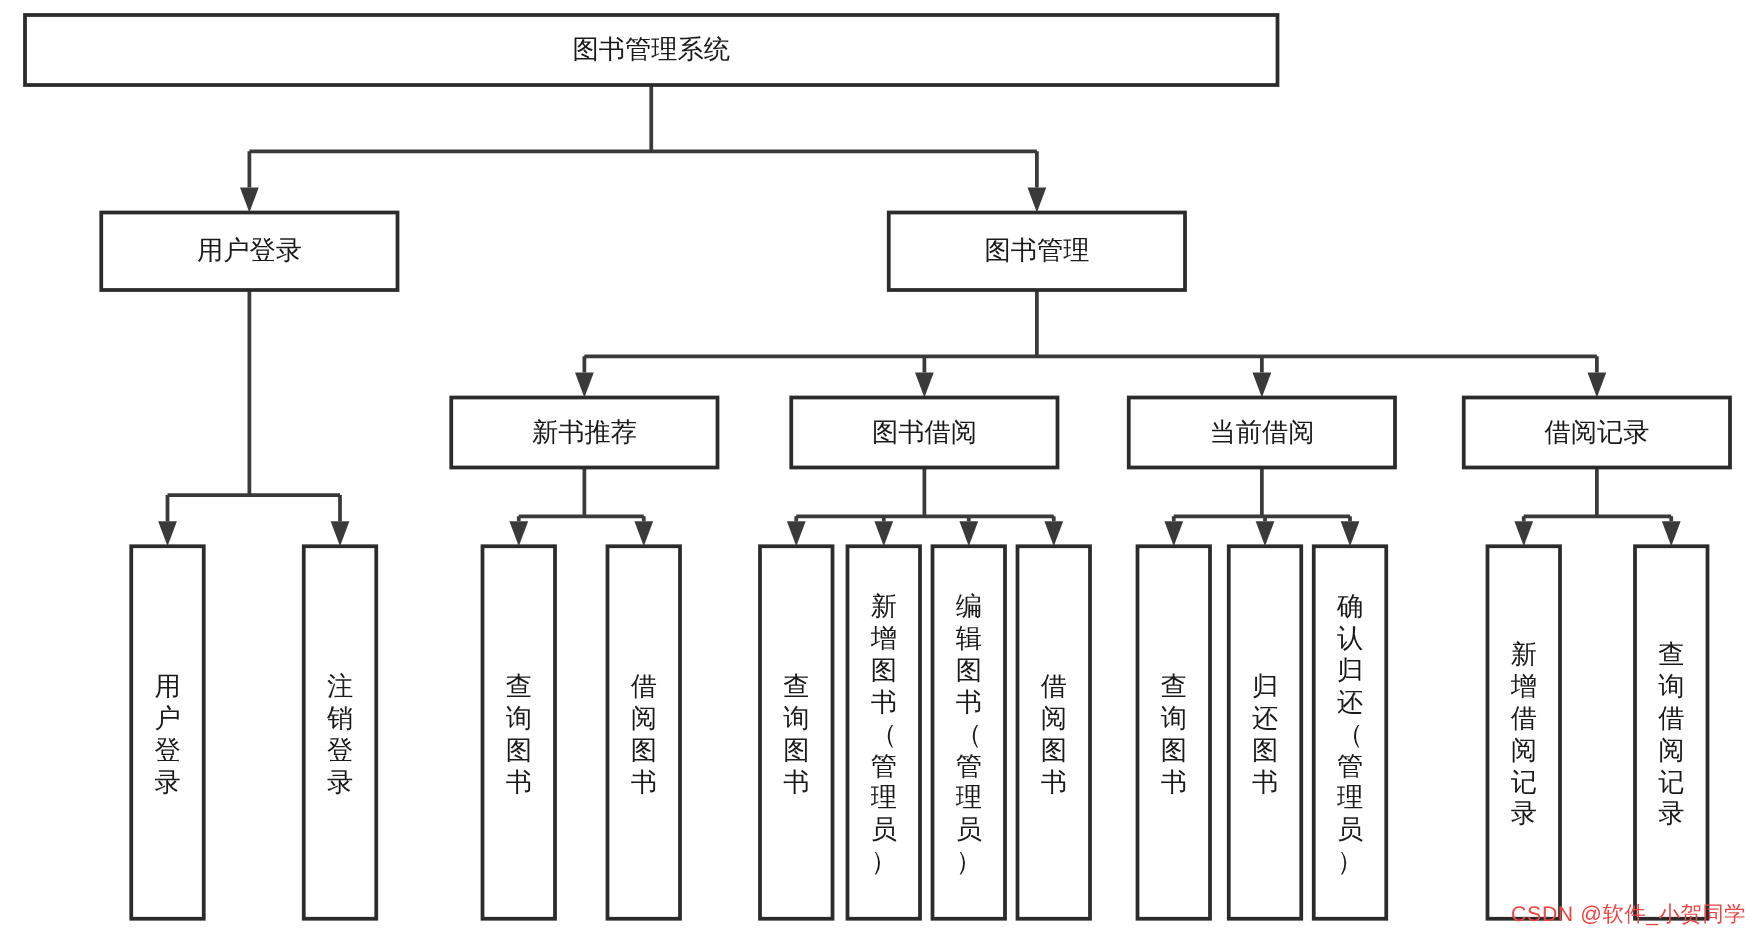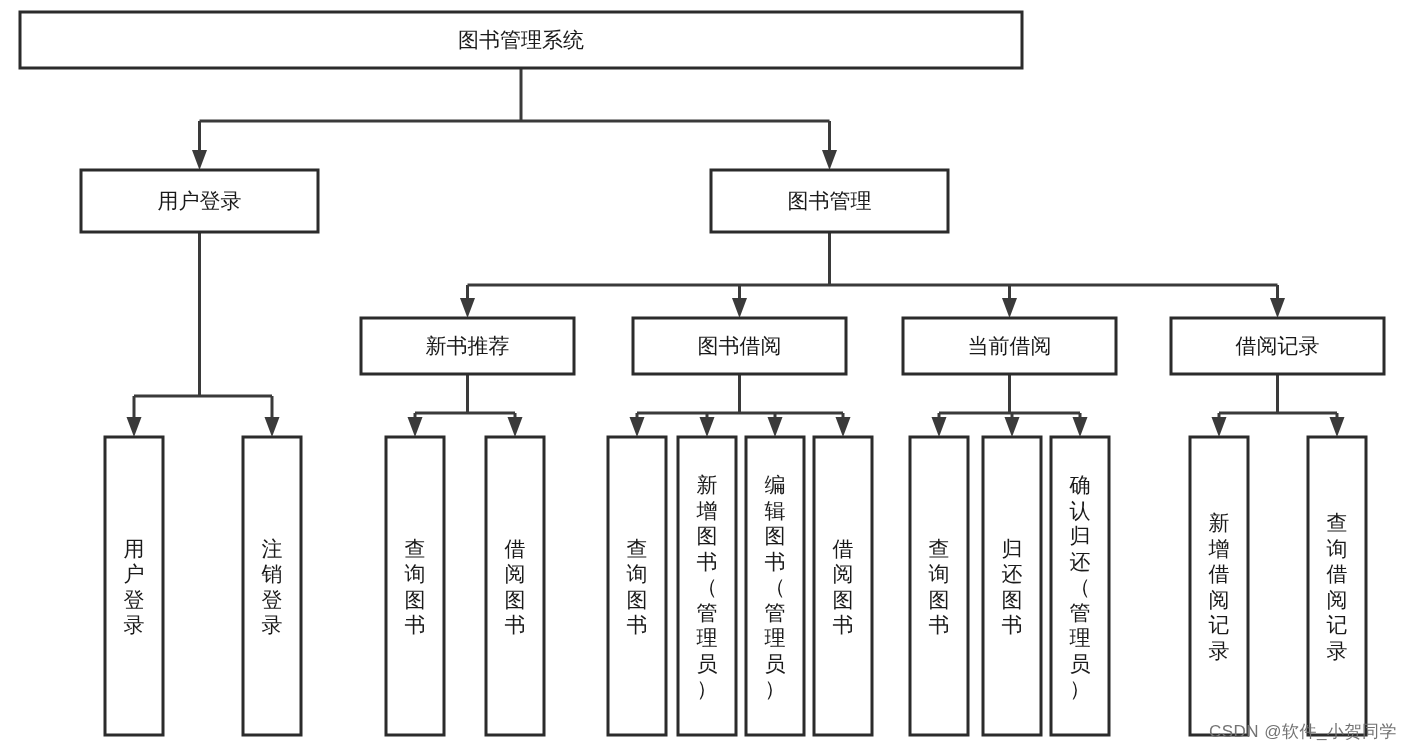--- a/index.html
+++ b/index.html
@@ -56,21 +56,21 @@
     font-size: 21px;
     fill: #1a1a1a;
     text-anchor: middle;
   }
   .watermark {
     position: absolute;
     right: 8px;
     bottom: 4px;
     font-family: "Liberation Sans", "DejaVu Sans", sans-serif;
     font-size: 17px;
-    color: #737373;
+    color: #ef4444;
     letter-spacing: 0.5px;
     white-space: nowrap;
     user-select: none;
   }
 </style>
 </head>
 <body>
 
 <div id="diagram-root">
   <svg class="flow" viewBox="0 0 1405 747" xmlns="http://www.w3.org/2000/svg">

